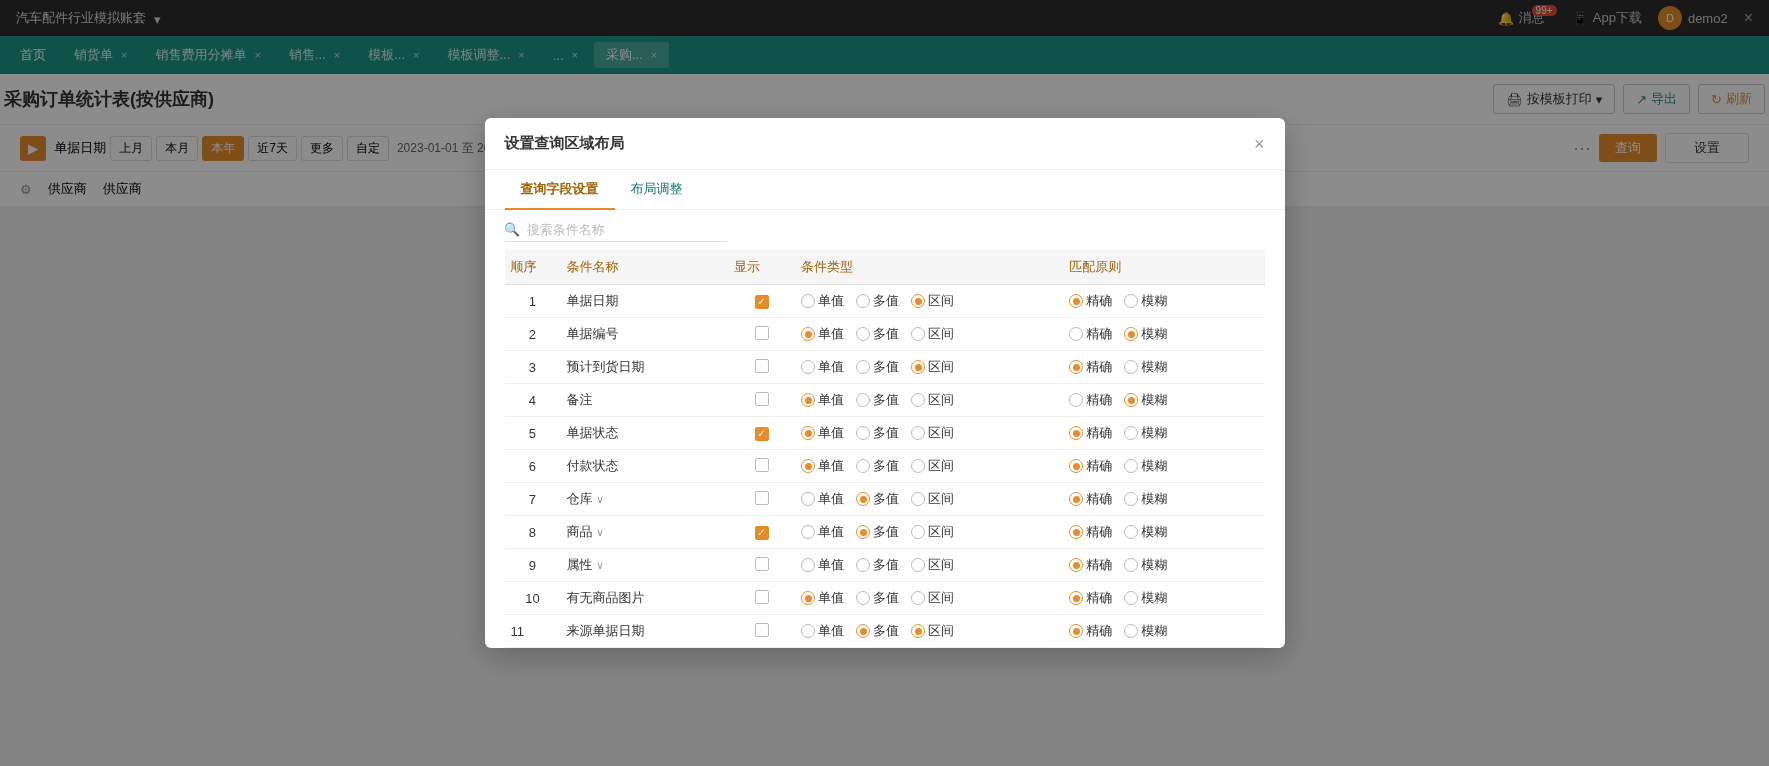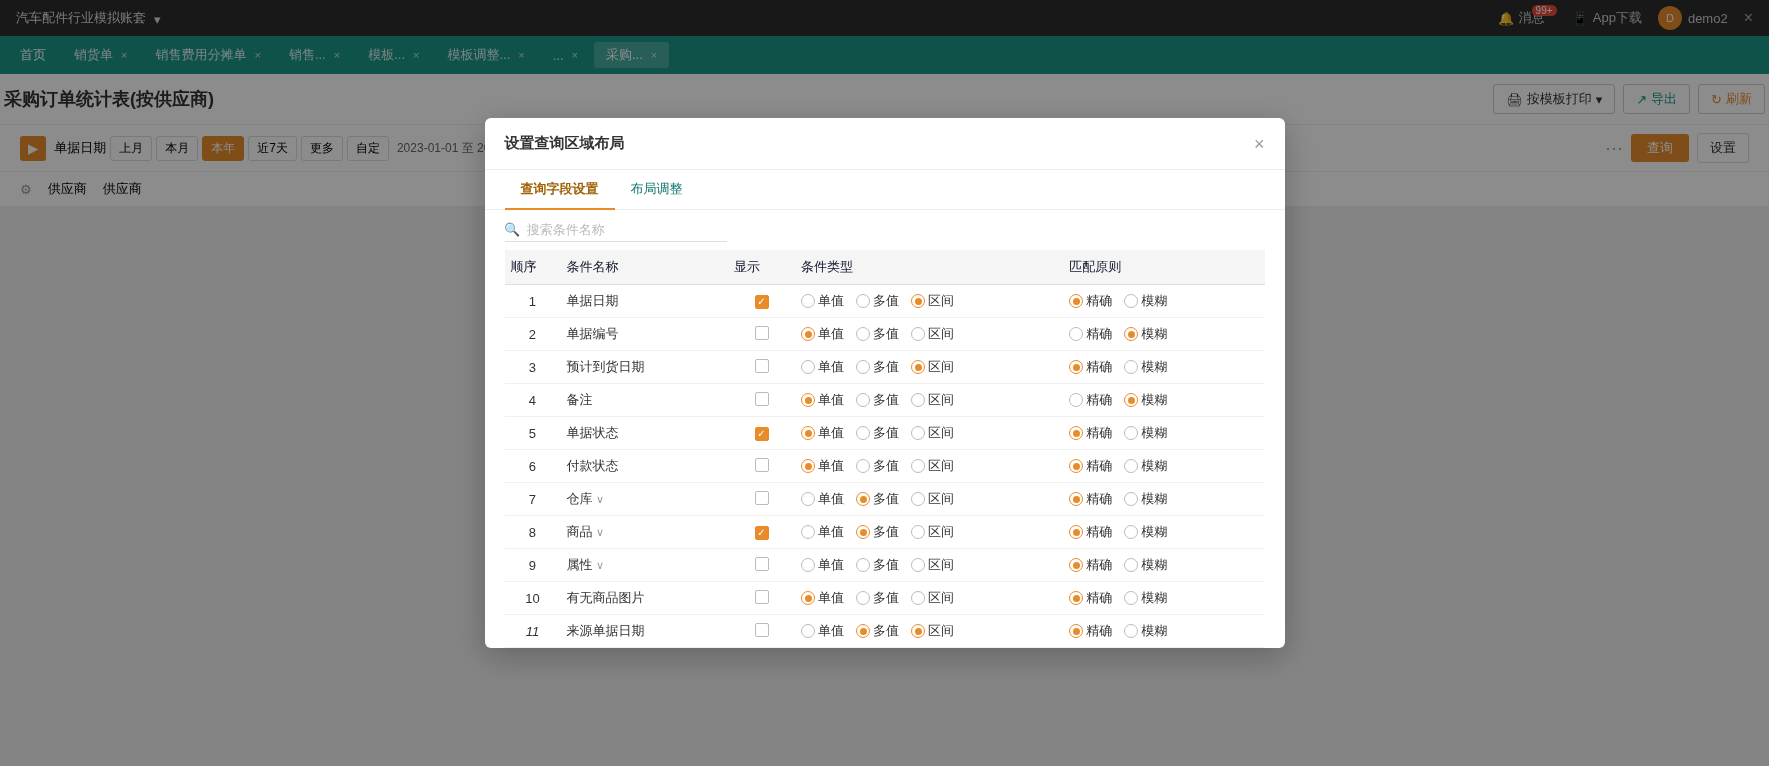--- a/index.html
+++ b/index.html
@@ -63,21 +63,21 @@
       align-items: center;
       gap: 8px;
       border-bottom: 1px solid #eee;
     }
     .filter-toggle { background: #e88c2a; color: white; border: none; padding: 5px 8px; border-radius: 3px; cursor: pointer; }
     .date-filter { display: flex; align-items: center; gap: 4px; font-size: 13px; }
     .date-btn { padding: 3px 8px; border: 1px solid #ddd; border-radius: 3px; cursor: pointer; background: white; font-size: 12px; }
     .date-btn.active { background: #e88c2a; color: white; border-color: #e88c2a; }
     .date-range { font-size: 12px; color: #666; margin-left: 4px; }
     .btn-query { background: #e88c2a; color: white; border: none; padding: 5px 16px; border-radius: 3px; cursor: pointer; font-size: 13px; margin-left: auto; }
-    .btn-settings { border: 1px solid #ddd; background: white; padding: 5px 12px; border-radius: 3px; cursor: pointer; font-size: 13px; color: #333; }
+    .btn-settings { border: 1px solid #ddd; background: white; padding: 5px 28px; border-radius: 3px; cursor: pointer; font-size: 13px; color: #333; }
 
     
     .table-area {
       background: white;
       margin: 0;
       overflow: auto;
     }
     .table-header-row {
       display: flex;
       align-items: center;
@@ -170,21 +170,21 @@
     }
     .modal-table {
       width: 100%;
       border-collapse: collapse;
     }
     .modal-table th {
       text-align: left;
       padding: 8px 6px;
       background: #f5f5f5;
       font-size: 13px;
-      color: #0f172a;
+      color: #a16207;
       font-weight: normal;
       border-bottom: 1px solid #e0e0e0;
       position: sticky;
       top: 0;
       z-index: 1;
     }
     .modal-table td {
       padding: 7px 6px;
       border-bottom: 1px solid #f0f0f0;
       font-size: 13px;
@@ -691,21 +691,21 @@
                     <span>精确</span>
                   </label>
                   <label class="radio-item" style="cursor: pointer;">
                     <span class="radio-circle"></span>
                     <span>模糊</span>
                   </label>
                 </div>
               </td>
             </tr>
             <tr>
-              <td class="order-num" style="text-align: center; font-style: italic;">11</td>
+              <td class="order-num" style="text-align: left;">11</td>
               <td>来源单据日期</td>
               <td style="text-align: center;"><span class="checkbox-box" style="cursor: pointer;"></span></td>
               <td>
                 <div class="radio-group">
                   <label class="radio-item" style="cursor: pointer;">
                     <span class="radio-circle"></span>
                     <span>单值</span>
                   </label>
                   <label class="radio-item" style="cursor: pointer;">
                     <span class="radio-circle selected"></span>

